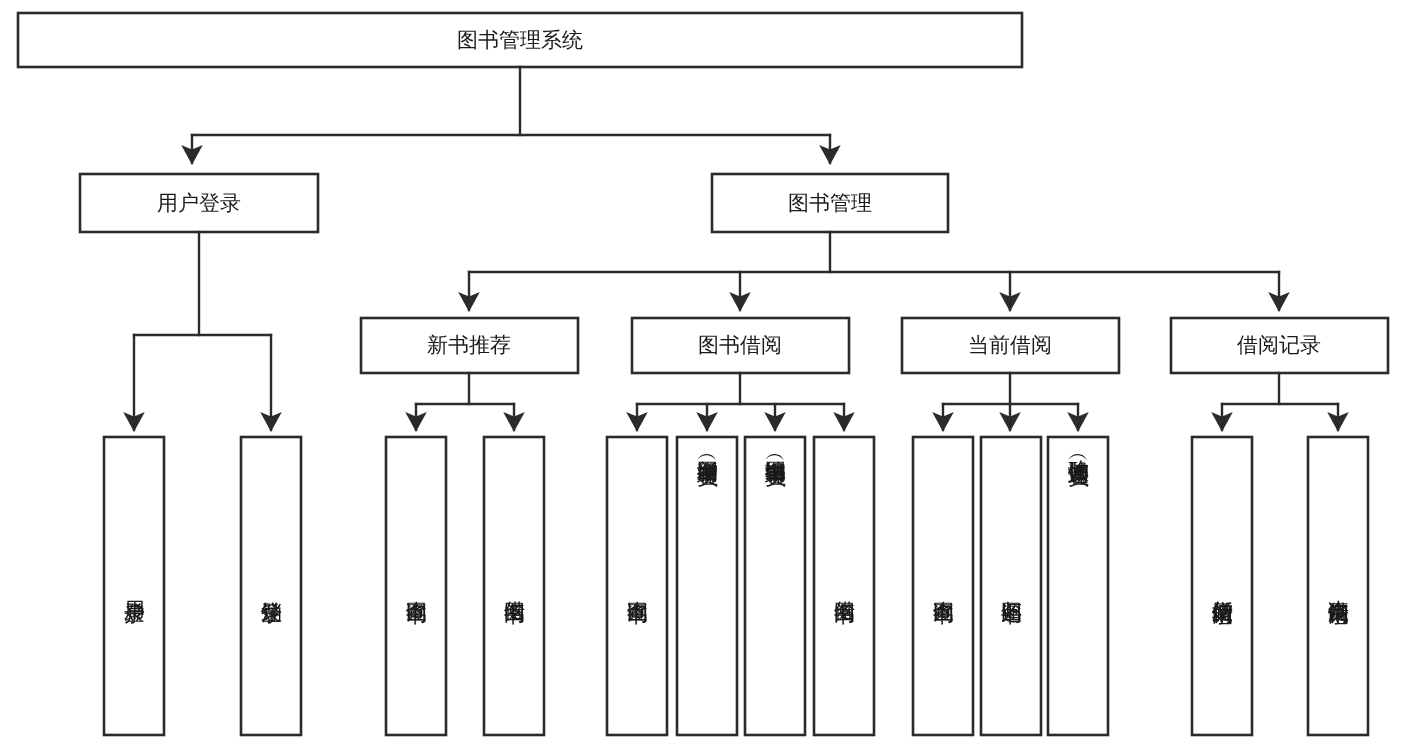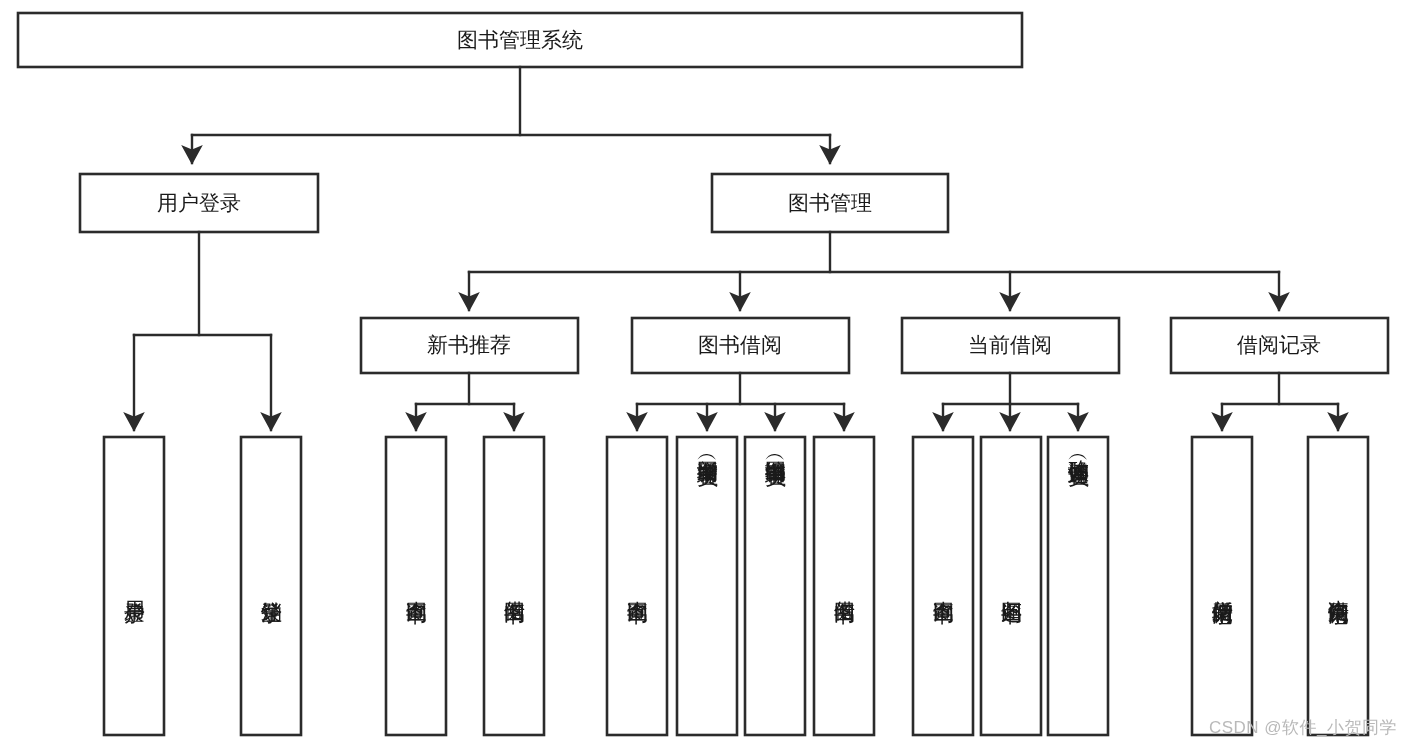--- a/index.html
+++ b/index.html
@@ -204,14 +204,13 @@
   <div class="vlabel" style="left:745px; top:437px; width:60px; height:298px; justify-content:flex-start; padding-top:6px; box-sizing:border-box;">编辑图书（管理员）</div>
   <div class="vlabel" style="left:814px; top:437px; width:60px; height:298px;">借阅图书</div>
 
   <div class="vlabel" style="left:913px; top:437px; width:60px; height:298px;">查询图书</div>
   <div class="vlabel" style="left:981px; top:437px; width:60px; height:298px;">归还图书</div>
   <div class="vlabel" style="left:1048px; top:437px; width:60px; height:298px; justify-content:flex-start; padding-top:6px; box-sizing:border-box;">确认归还（管理员）</div>
 
   <div class="vlabel" style="left:1192px; top:437px; width:60px; height:298px;">新增借阅记录</div>
   <div class="vlabel" style="left:1308px; top:437px; width:60px; height:298px;">查询借阅记录</div>
 
-  <div class="watermark">CSDN @软件_小贺同学</div>
 </div>
 
 </body></html>

